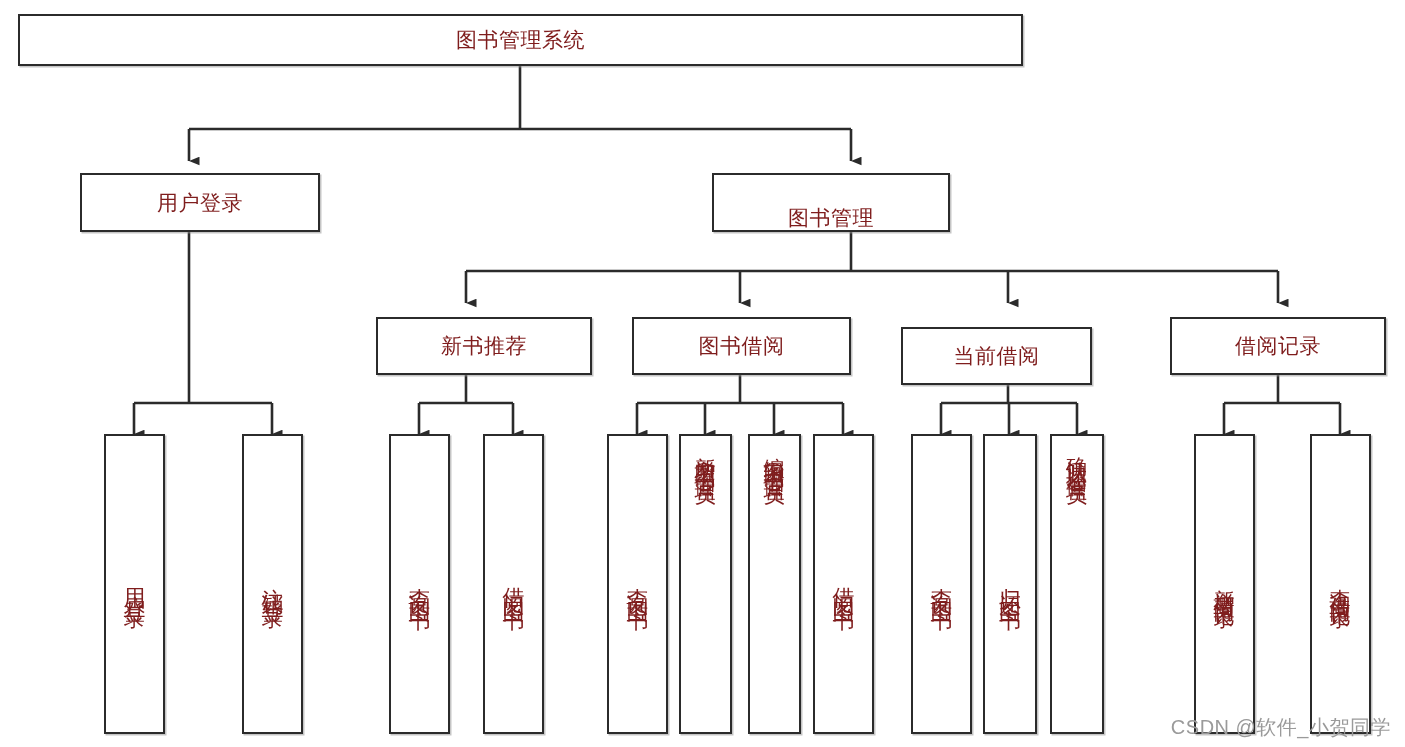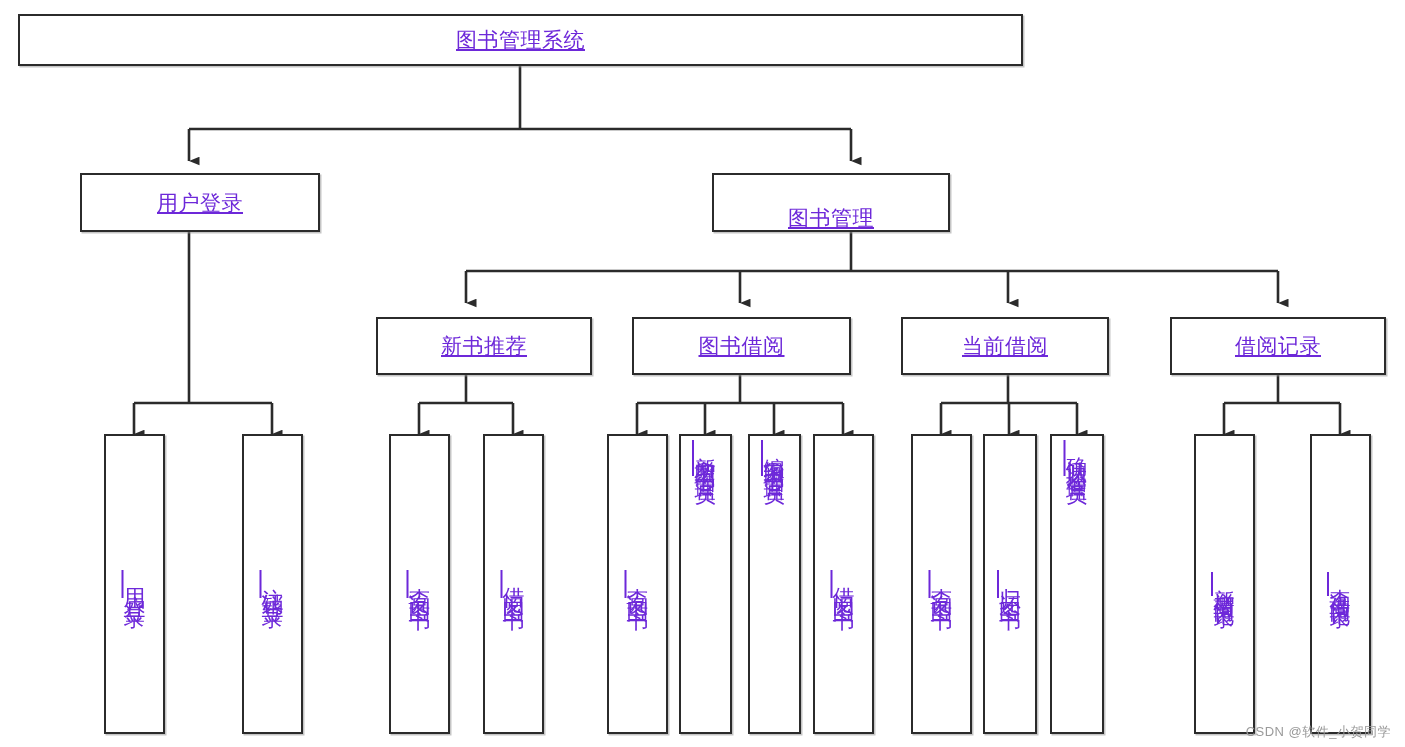--- a/index.html
+++ b/index.html
@@ -30,27 +30,26 @@
     position: absolute;
     box-sizing: border-box;
     border: 2px solid #2b2b2b;
     background: #ffffff;
     display: flex;
     align-items: center;
     justify-content: center;
     box-shadow: 1.5px 1.5px 0 0 rgba(150,150,150,0.55);
   }
   .node-label {
-    color: #6d28d9;
+    color: #7f1d1d;
     font-size: 21px;
     line-height: 1.2;
     letter-spacing: 0.5px;
     white-space: nowrap;
     text-align: center;
-    text-decoration: underline;
   }
   .node-box.vertical {
     align-items: center;
     justify-content: center;
   }
   .node-box.vertical .node-label {
     writing-mode: vertical-rl;
     text-orientation: upright;
     white-space: nowrap;
     letter-spacing: 7px;
@@ -62,21 +61,21 @@
     font-size: 21px;
   }
   .node-box.vertical.top-aligned {
     align-items: flex-start;
     padding-top: 4px;
   }
   #watermark {
     position: absolute;
     right: 14px;
     bottom: 6px;
-    font-size: 13px;
+    font-size: 20px;
     color: #9a9a9a;
     letter-spacing: 0.5px;
     white-space: nowrap;
     pointer-events: none;
   }
 </style>
 </head>
 <body>
 
 <div id="diagram-root">
@@ -153,21 +152,21 @@
   <div class="node-box" style="left:712px; top:173px; width:238px; height:59px;align-items:flex-end;">
     <span class="node-label">图书管理</span>
   </div>
 
   <div class="node-box" style="left:376px; top:317px; width:216px; height:58px;">
     <span class="node-label">新书推荐</span>
   </div>
   <div class="node-box" style="left:632px; top:317px; width:219px; height:58px;">
     <span class="node-label">图书借阅</span>
   </div>
-  <div class="node-box" style="left:901px; top:317px; width:208px; height:58px;">
+  <div class="node-box" style="left:901px; top:327px; width:191px; height:58px;">
     <span class="node-label">当前借阅</span>
   </div>
   <div class="node-box" style="left:1170px; top:317px; width:216px; height:58px;">
     <span class="node-label">借阅记录</span>
   </div>
 
   <div class="node-box vertical" style="left:104px; top:434px; width:61px; height:300px;">
     <span class="node-label">用户登录</span>
   </div>
   <div class="node-box vertical" style="left:242px; top:434px; width:61px; height:300px;">

